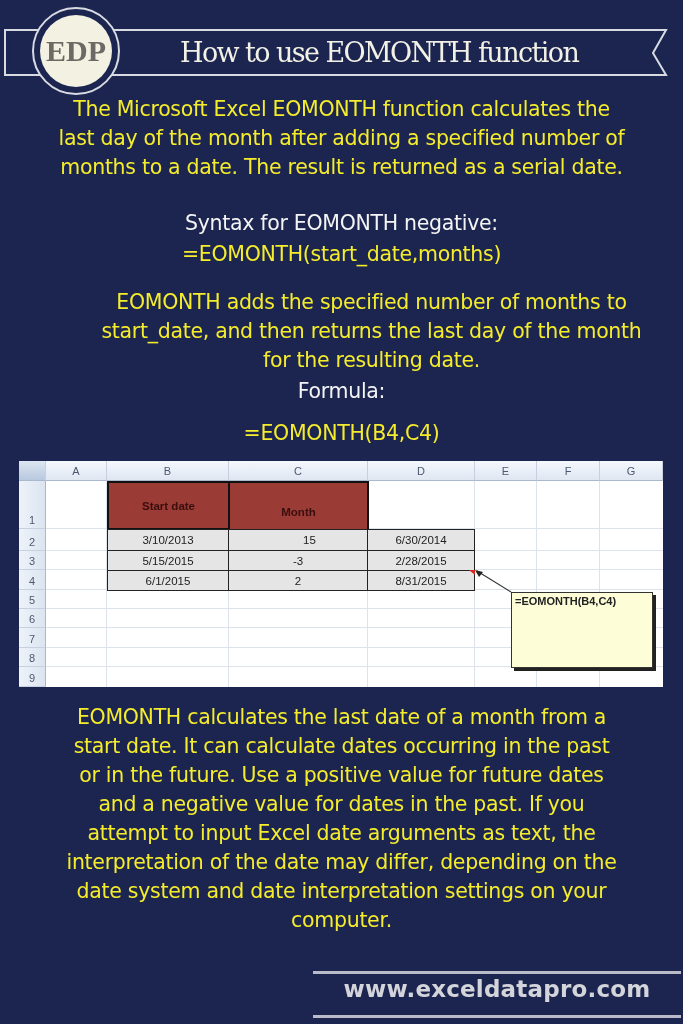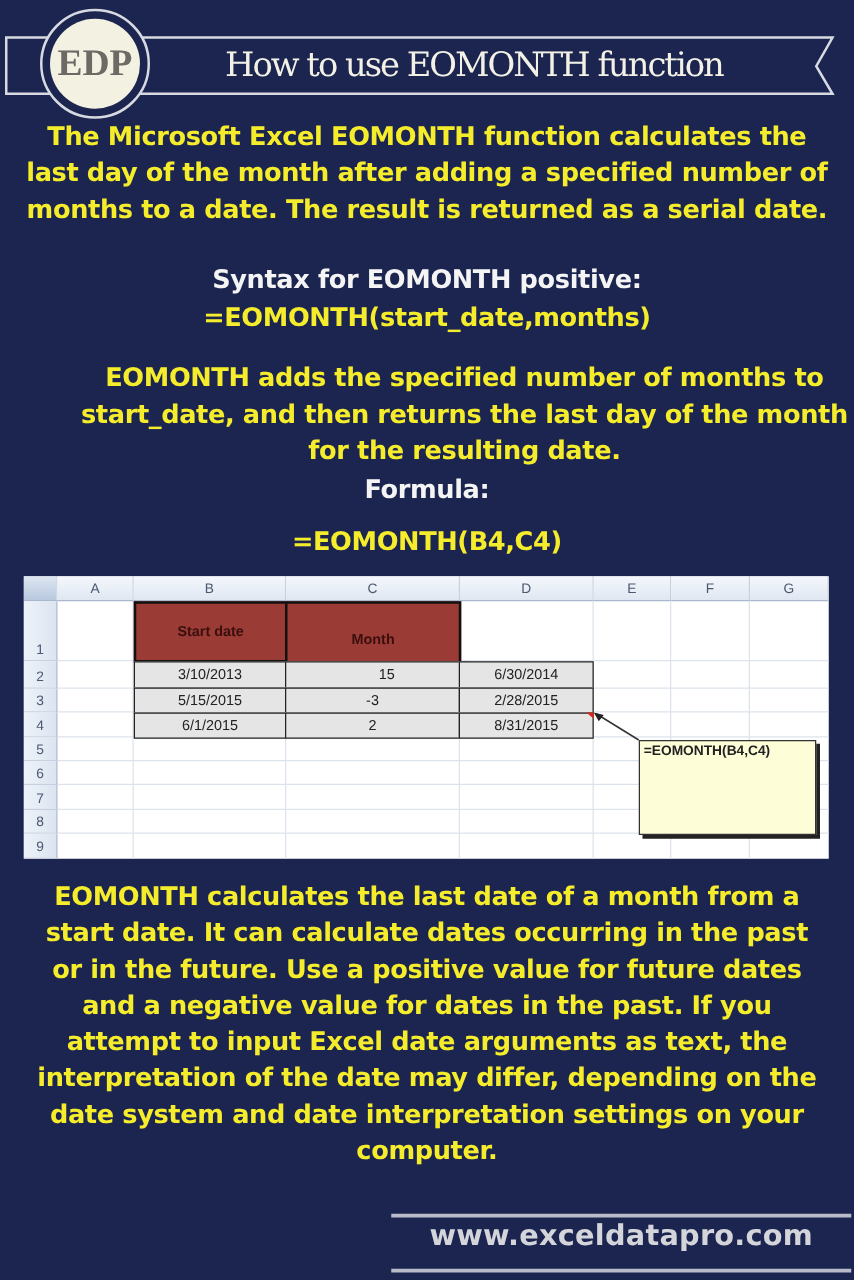--- a/index.html
+++ b/index.html
@@ -21,21 +21,21 @@
     font-size: 27px; letter-spacing: -1.6px; white-space: nowrap;
   }
   .logo-text {
     position: absolute; left: 36px; top: 33px; width: 80px; height: 36px;
     text-align: center; font-family: "Liberation Serif", serif; font-weight: bold;
     font-size: 30px; color: #6b6a64; line-height: 36px; letter-spacing: 0px;
   }
 
   .txt {
     position: absolute; left: 0; width: 683px; text-align: center;
-    font-weight: bold; color: #f5ec2c; font-size: 20.5px; line-height: 29px;
+    font-weight: normal; color: #f5ec2c; font-size: 20.5px; line-height: 29px;
     letter-spacing: -0.3px;
   }
   .white { color: #f4f4f4; }
 
   
   #sheet {
     position: absolute; left: 19px; top: 461px; width: 644px; height: 226px;
     background: #ffffff; overflow: hidden;
     font-family: "Liberation Sans", sans-serif;
   }
@@ -88,21 +88,21 @@
   <div class="logo-text">EDP</div>
   <div class="banner-title">How to use EOMONTH function</div>
 </div>
 
 <div class="txt" style="top:95px;">
   <div>The Microsoft Excel EOMONTH function calculates the</div>
   <div>last day of the month after adding a specified number of</div>
   <div>months to a date. The result is returned as a serial date.</div>
 </div>
 
-<div class="txt white" style="top:209px;">Syntax for EOMONTH positive:</div>
+<div class="txt white" style="top:209px;">Syntax for EOMONTH negative:</div>
 <div class="txt" style="top:240px;">=EOMONTH(start_date,months)</div>
 
 <div class="txt" style="top:288px;margin-left:30px;">
   <div>EOMONTH adds the specified number of months to</div>
   <div>start_date, and then returns the last day of the month</div>
   <div>for the resulting date.</div>
 </div>
 
 <div class="txt white" style="top:377px;">Formula:</div>
 <div class="txt" style="top:419px;">=EOMONTH(B4,C4)</div>

